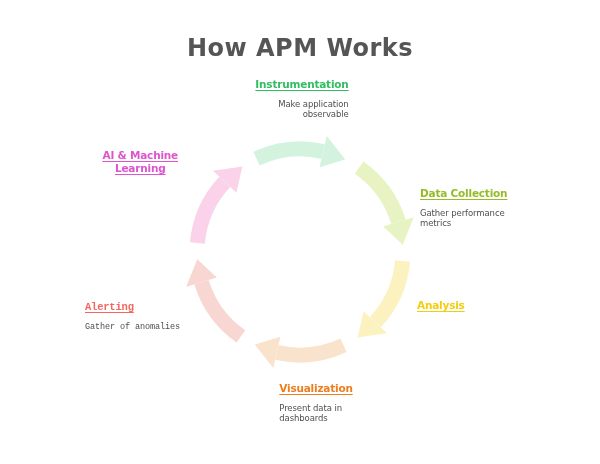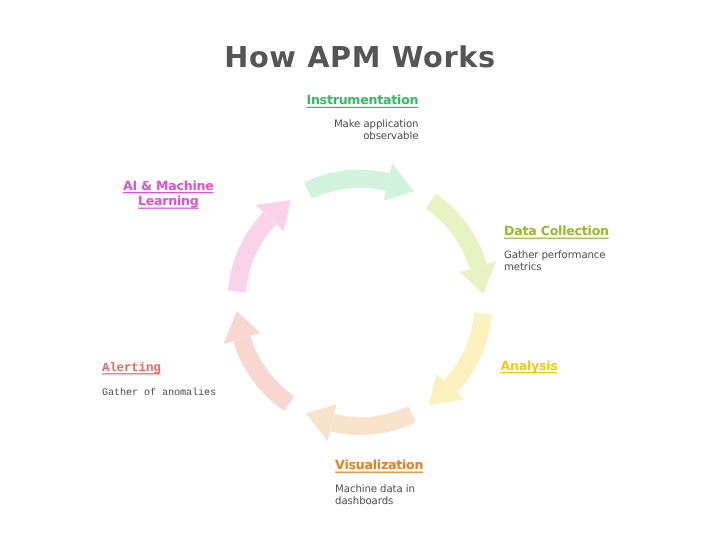--- a/index.html
+++ b/index.html
@@ -93,21 +93,21 @@
     <div class="stage-sublabel">Gather performance
 metrics</div>
   </div>
 
   <div class="stage pos-2">
     <div class="stage-label" style="color: rgb(242, 205, 14);">Analysis</div>
   </div>
 
   <div class="stage pos-3">
     <div class="stage-label" style="color: rgb(238, 125, 29);">Visualization</div>
-    <div class="stage-sublabel">Machine data in
+    <div class="stage-sublabel">Present data in
 dashboards</div>
   </div>
 
   <div class="stage pos-4">
     <div class="stage-label" style="color: rgb(243, 101, 95);">Alerting</div>
     <div class="stage-sublabel">Gather of anomalies</div>
   </div>
 
   <div class="stage pos-5">
     <div class="stage-label" style="color: rgb(222, 83, 206);">AI &amp; Machine

